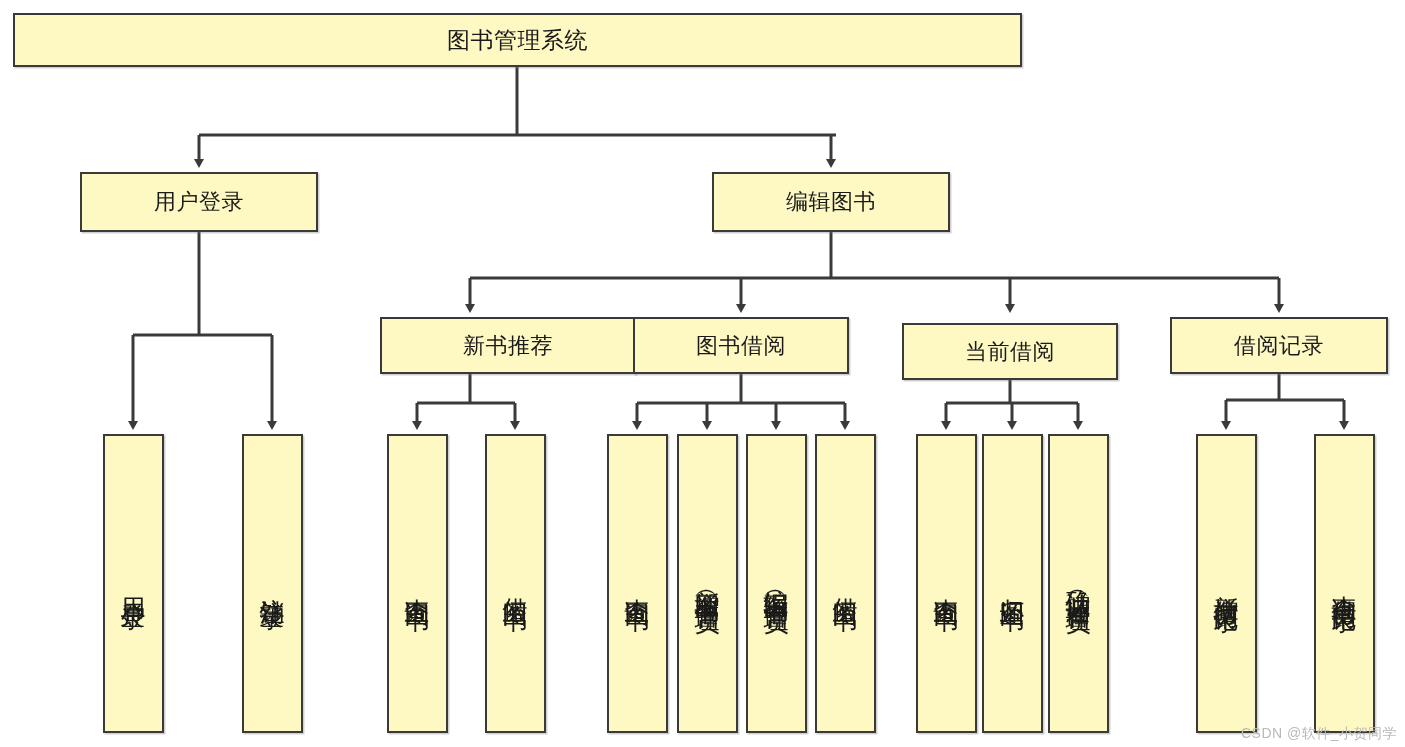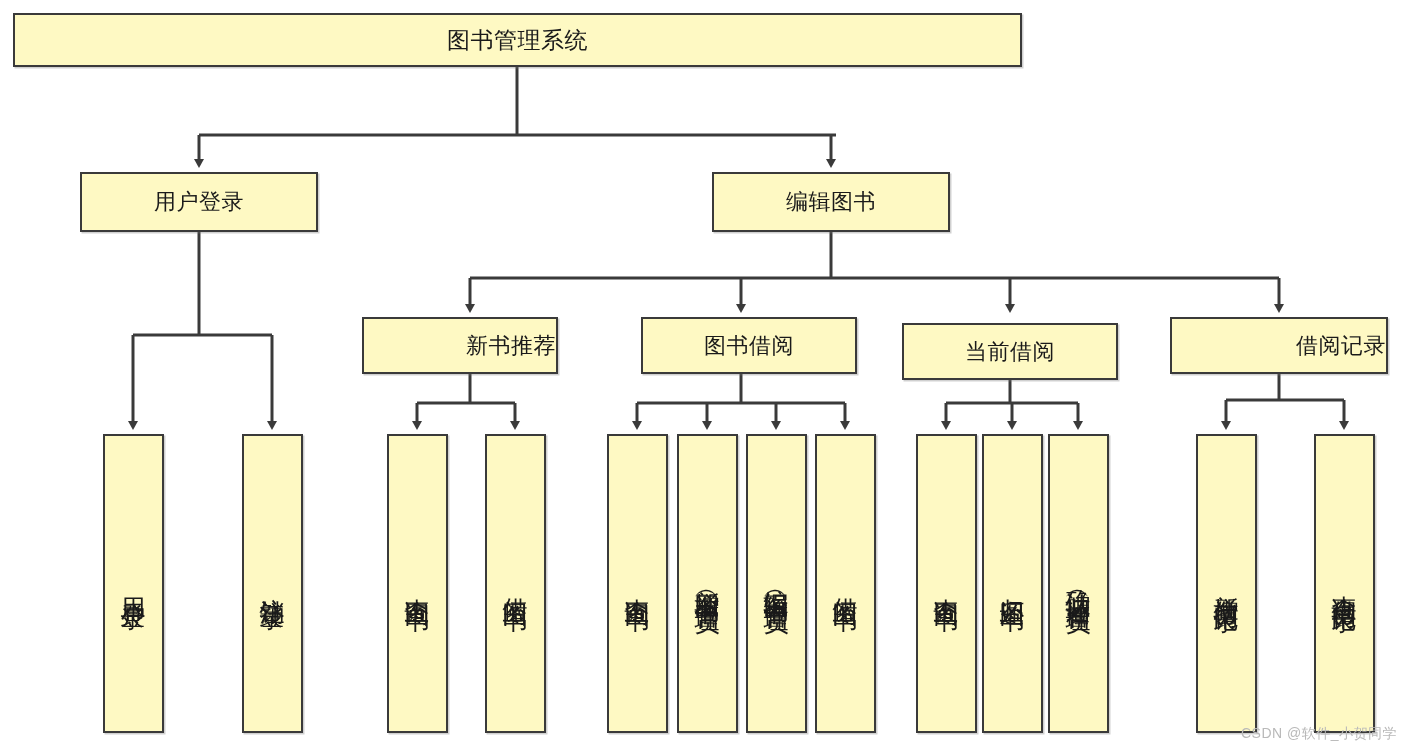--- a/index.html
+++ b/index.html
@@ -132,30 +132,30 @@
     <span class="label">图书管理系统</span>
   </div>
 
   <div class="node h" id="n-l1-0" style="left: 80px; top: 172px; width: 238px; height: 60px;">
     <span class="label">用户登录</span>
   </div>
   <div class="node h" id="n-l1-1" style="left: 712px; top: 172px; width: 238px; height: 60px;">
     <span class="label">编辑图书</span>
   </div>
 
-  <div class="node h" id="n-l2-0" style="left: 362px; top: 317px; width: 196px; height: 57px; justify-content: flex-end;">
+  <div class="node h" id="n-l2-0" style="left: 380px; top: 317px; width: 256px; height: 57px;">
     <span class="label">新书推荐</span>
   </div>
-  <div class="node h" id="n-l2-1" style="left: 633px; top: 317px; width: 216px; height: 57px; margin-left: 8px;">
+  <div class="node h" id="n-l2-1" style="left: 633px; top: 317px; width: 216px; height: 57px;">
     <span class="label">图书借阅</span>
   </div>
   <div class="node h" id="n-l2-2" style="left: 902px; top: 317px; width: 216px; height: 57px; margin-top: 6px;">
     <span class="label">当前借阅</span>
   </div>
-  <div class="node h" id="n-l2-3" style="left: 1170px; top: 317px; width: 218px; height: 57px; justify-content: flex-end;">
+  <div class="node h" id="n-l2-3" style="left: 1170px; top: 317px; width: 218px; height: 57px;">
     <span class="label">借阅记录</span>
   </div>
 
   <div class="node v" id="n-lf-0" style="left: 103px; top: 434px; width: 61px; height: 299px;">
     <span class="label">用户登录</span>
   </div>
   <div class="node v" id="n-lf-1" style="left: 242px; top: 434px; width: 61px; height: 299px;">
     <span class="label">注销登录</span>
   </div>
   <div class="node v" id="n-lf-2" style="left: 387px; top: 434px; width: 61px; height: 299px;">

